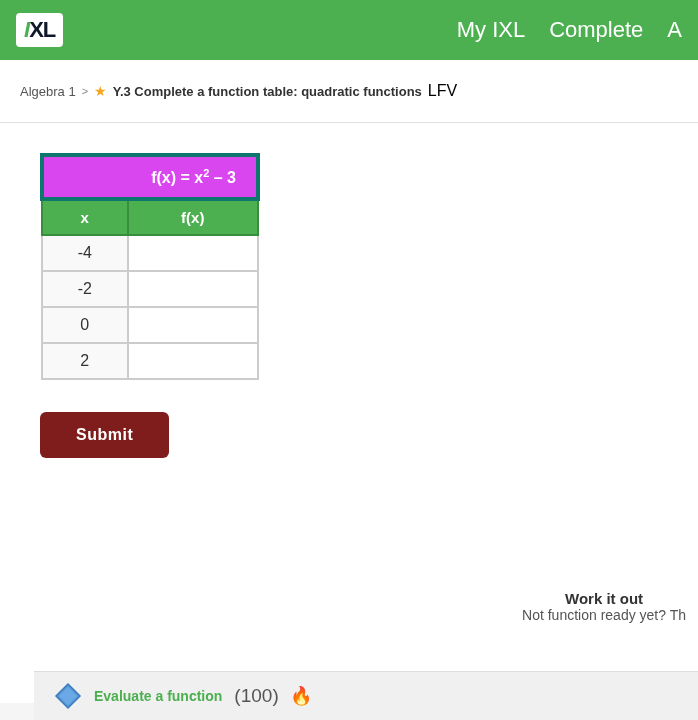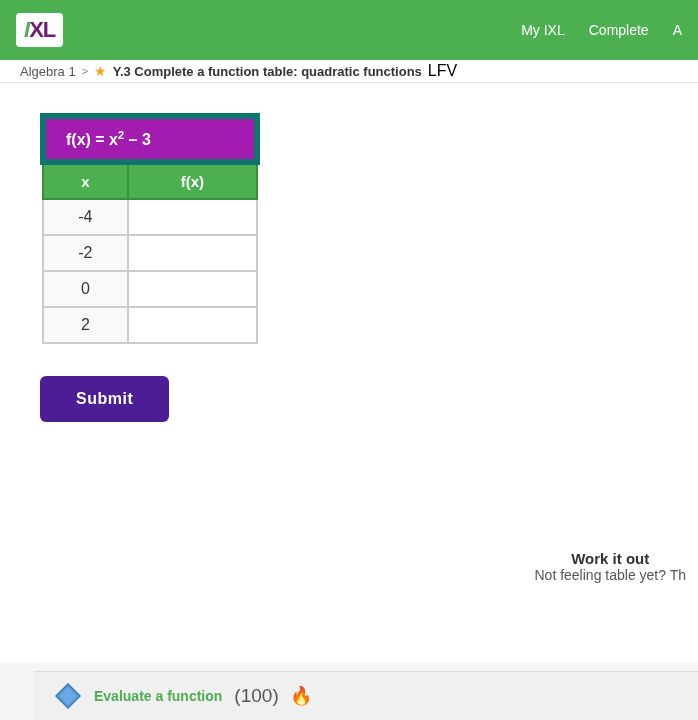--- a/index.html
+++ b/index.html
@@ -36,29 +36,29 @@
 
     .nav-links {
       display: flex;
       gap: 24px;
       margin-left: auto;
       align-items: center;
     }
 
     .nav-link {
       color: white;
-      font-size: 14px;
+      font-size: 22px;
       font-weight: 500;
       text-decoration: none;
       cursor: pointer;
     }
 
     
     .breadcrumb {
-      padding: 2px 20px;
+      padding: 22px 20px;
       font-size: 13px;
       color: #555;
       display: flex;
       align-items: center;
       gap: 6px;
       background: white;
       border-bottom: 1px solid #e0e0e0;
     }
 
     .breadcrumb-link {
@@ -107,27 +107,27 @@
       margin-bottom: 28px;
       display: inline-block;
     }
 
     .function-table {
       border-collapse: collapse;
       min-width: 220px;
     }
 
     .table-header-row td {
-      background: #a21caf;
+      background: #d946ef;
       color: white;
       font-size: 16px;
       font-weight: 600;
-      text-align: left;
+      text-align: right;
       padding: 10px 20px;
-      border: 6px solid #0f766e;
+      border: 4px solid #0f766e;
     }
 
     .col-header-row td {
       background: #4caf50;
       color: white;
       font-size: 15px;
       font-weight: 600;
       text-align: center;
       padding: 8px 20px;
       border: 2px solid #388e3c;
@@ -156,21 +156,21 @@
       outline: none;
       background: transparent;
       font-size: 16px;
       text-align: center;
       width: 80px;
       color: #333;
     }
 
     
     .submit-btn {
-      background: #4c1d95;
+      background: #7f1d1d;
       color: white;
       border: none;
       padding: 14px 36px;
       font-size: 16px;
       font-weight: 600;
       border-radius: 6px;
       cursor: pointer;
       letter-spacing: 0.5px;
     }
 
@@ -233,21 +233,21 @@
       font-size: 11px;
       vertical-align: super;
     }
   </style>
 </head>
 <body>
 
 <nav class="top-nav">
   <div class="logo-box">
     <span style="color:#4caf50; font-style:italic; font-weight:900;">I</span>
-      <span style="color:#701a75; font-weight:900;">XL</span>
+      <span style="color:#0f172a; font-weight:900;">XL</span>
   </div>
   <div class="nav-links">
     <span class="nav-link">My IXL</span>
     <span class="nav-link">Complete</span>
     <span class="nav-link">A</span>
   </div>
 </nav>
 
 <div class="breadcrumb">
   <a class="breadcrumb-link">Algebra 1</a>
@@ -299,21 +299,21 @@
       </tbody>
     </table>
   </div>
 
   <br>
   <button class="submit-btn">Submit</button>
 
   
   <div class="work-it-out">
     <div class="work-it-out-title">Work it out</div>
-    <div>Not feeling table yet? Th</div>
+    <div>Not function ready yet? Th</div>
   </div>
 
 </div>
 
 <div class="bottom-bar">
 
   <svg class="diamond-icon" viewBox="0 0 28 28" fill="none" xmlns="http://www.w3.org/2000/svg">
     <polygon points="14,2 26,14 14,26 2,14" fill="#5b9bd5" stroke="#3a7bbf" stroke-width="1.5"></polygon>
     <polygon points="14,5 23,14 14,23 5,14" fill="#7ab8f5" opacity="0.5"></polygon>
   </svg>

